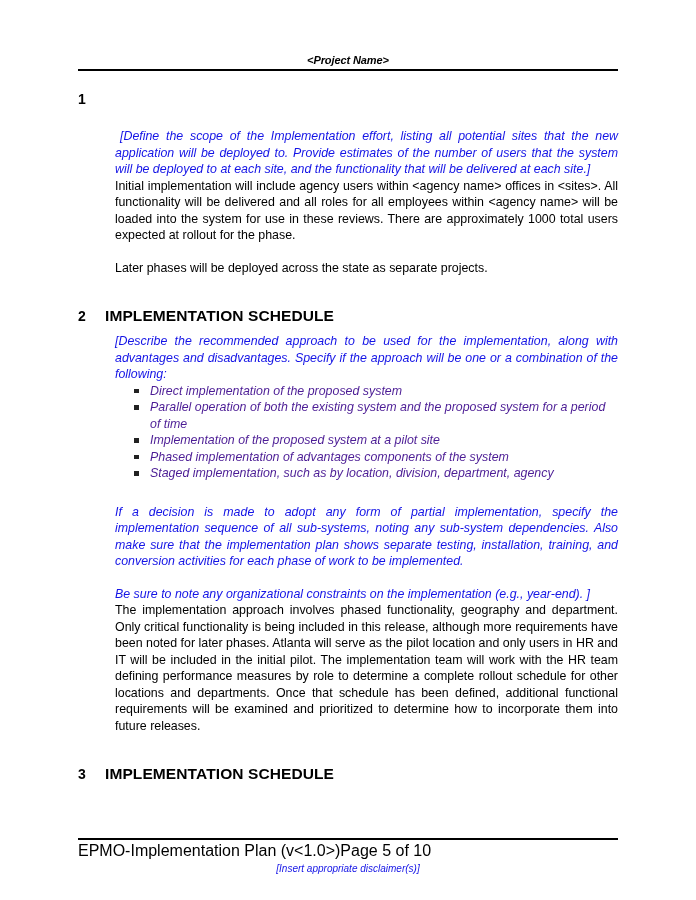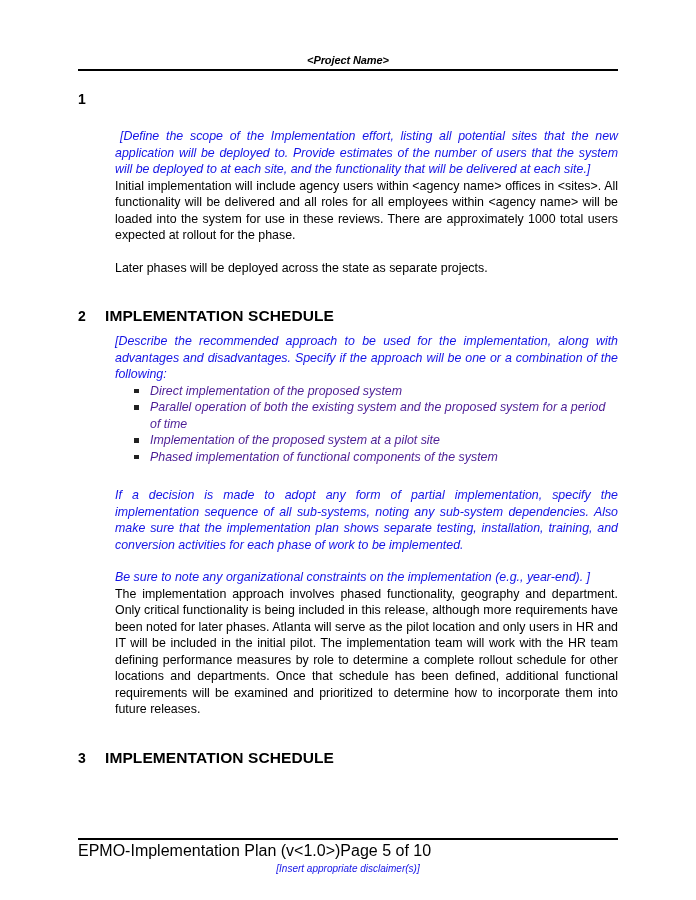--- a/index.html
+++ b/index.html
@@ -191,21 +191,25 @@
       <li class="bullet-item">
         <span class="bullet-marker"></span>
         <span>Parallel operation of both the existing system and the proposed system for a period of time</span>
       </li>
       <li class="bullet-item">
         <span class="bullet-marker"></span>
         <span>Implementation of the proposed system at a pilot site</span>
       </li>
       <li class="bullet-item">
         <span class="bullet-marker"></span>
-        <span>Phased implementation of functional components of the system</span>
+        <span>Phased implementation of advantages components of the system</span>
+      </li>
+      <li class="bullet-item">
+        <span class="bullet-marker"></span>
+        <span>Staged implementation, such as by location, division, department, agency</span>
       </li>
     </ul>
 
     <div class="spacer-lg"></div>
     <p class="para blue">If a decision is made to adopt any form of partial implementation, specify the implementation sequence of all sub-systems, noting any sub-system dependencies. Also make sure that the implementation plan shows separate testing, installation, training, and conversion activities for each phase of work to be implemented.</p>
     <div class="spacer-md"></div>
     <p class="para blue">Be sure to note any organizational constraints on the implementation (e.g., year-end). ]</p>
     <p class="para">The implementation approach involves phased functionality, geography and department. Only critical functionality is being included in this release, although more requirements have been noted for later phases. Atlanta will serve as the pilot location and only users in HR and IT will be included in the initial pilot. The implementation team will work with the HR team defining performance measures by role to determine a complete rollout schedule for other locations and departments. Once that schedule has been defined, additional functional requirements will be examined and prioritized to determine how to incorporate them into future releases.</p>
 
     <div class="spacer-xl"></div>

